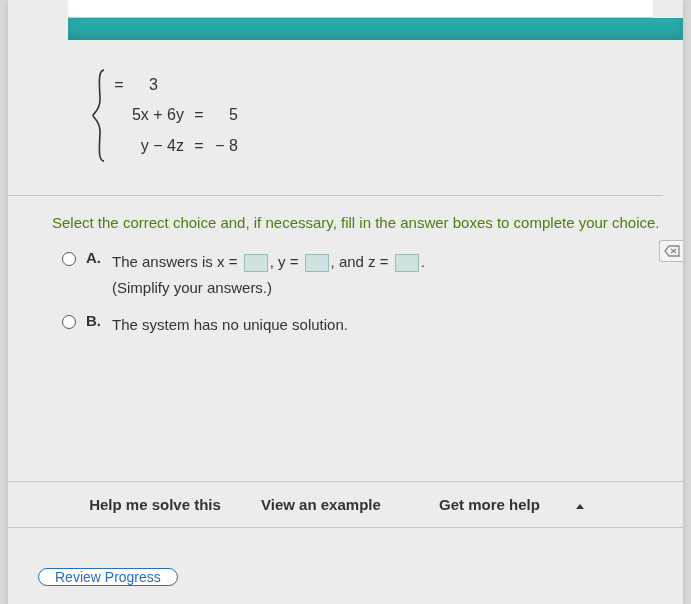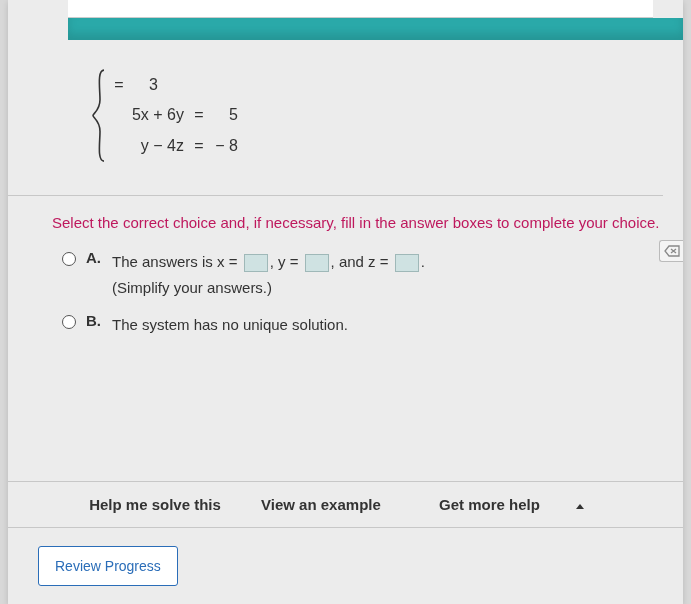--- a/index.html
+++ b/index.html
@@ -64,21 +64,21 @@
 .eq-left { width: 80px; text-align: right; padding-right: 6px; }
 .eq-eq { width: 18px; text-align: center; }
 .eq-right { width: 30px; text-align: right; padding-left: 2px; }
 .divider {
   border: none;
   border-top: 1px solid #c7c7c7;
   margin: 10px 0 18px -44px;
 }
 .select-text {
   font-size: 15px;
-  color: #be185d;
+  color: #4d7c0f;
   margin-bottom: 18px;
 }
 .clear-icon {
   position: absolute;
   right: 0;
   top: 240px;
   width: 24px;
   height: 22px;
   background: #f4f4f4;
   border: 1px solid #bbb;
@@ -148,23 +148,23 @@
 }
 .review-bar {
   position: absolute;
   bottom: 18px;
   left: 30px;
 }
 .review-btn {
   background: #fff;
   border: 1.5px solid #2a6db8;
   color: #2a6db8;
-  padding: 11px 16px;
+  padding: 0 16px;
   font-size: 14px;
-  border-radius: 3px;
+  border-radius: 13px;
   cursor: pointer;
 }
 </style>
 </head>
 <body>
 
 <div class="page">
   <div class="top-bar"></div>
   <div class="teal-bar"></div>
 

